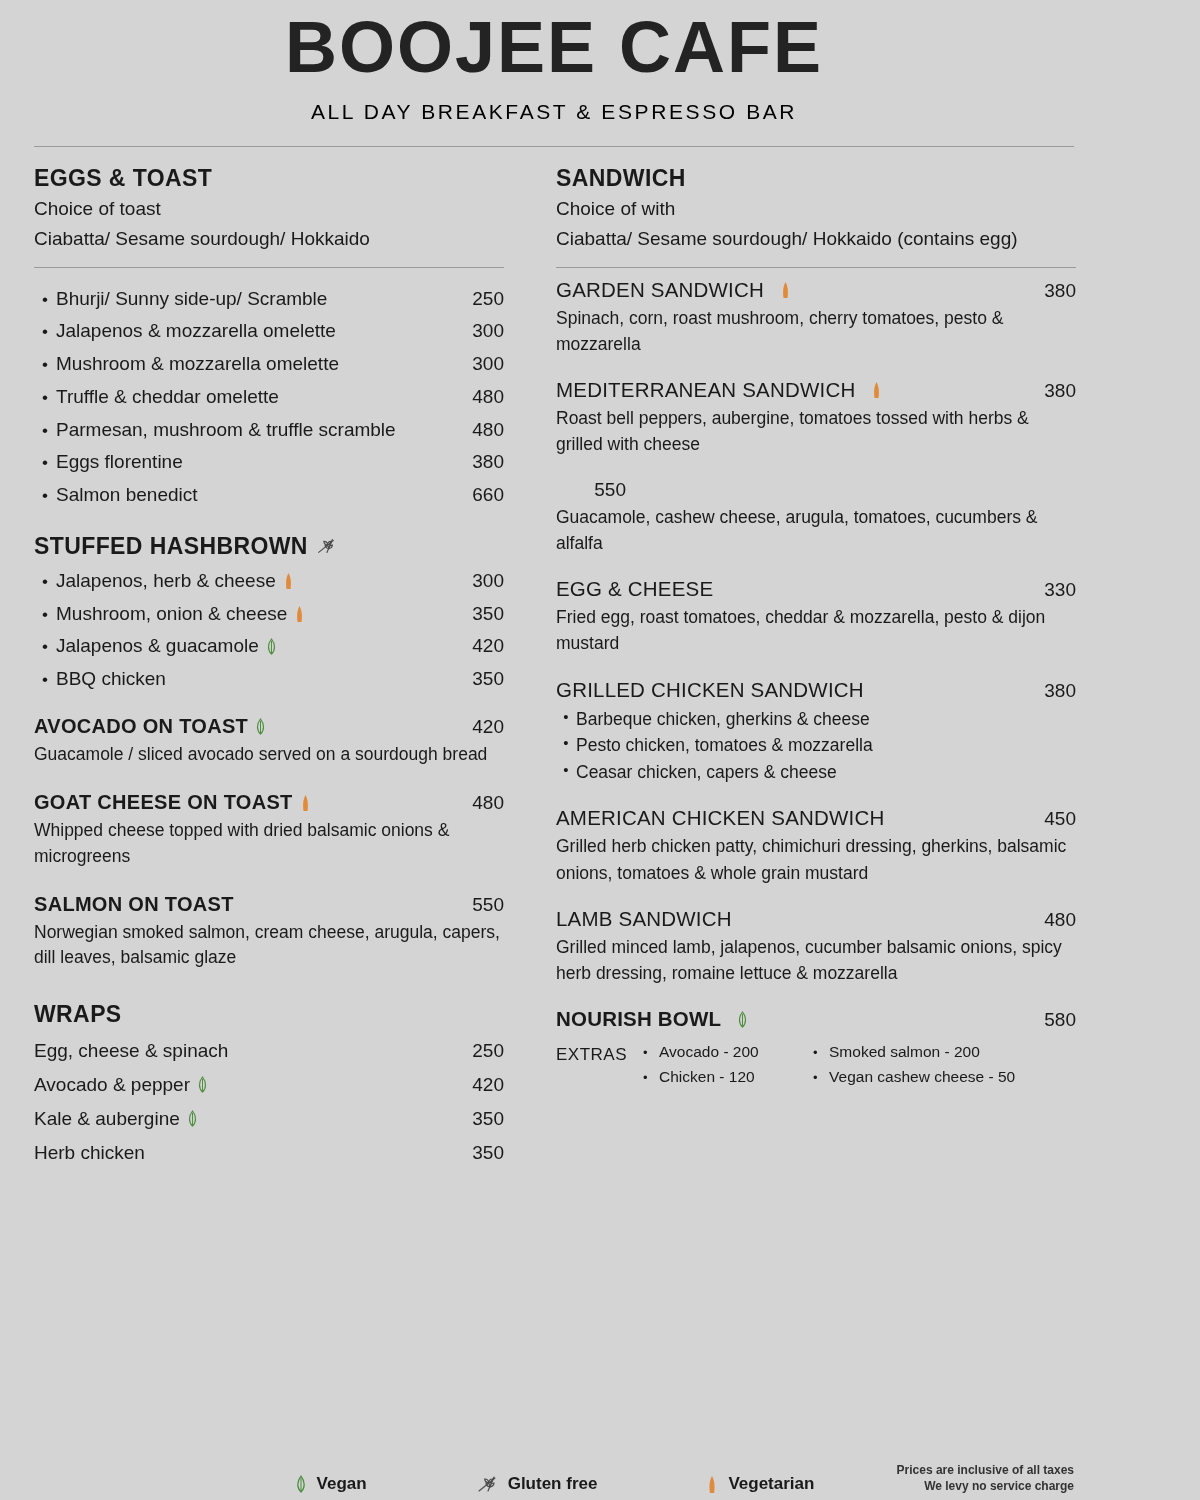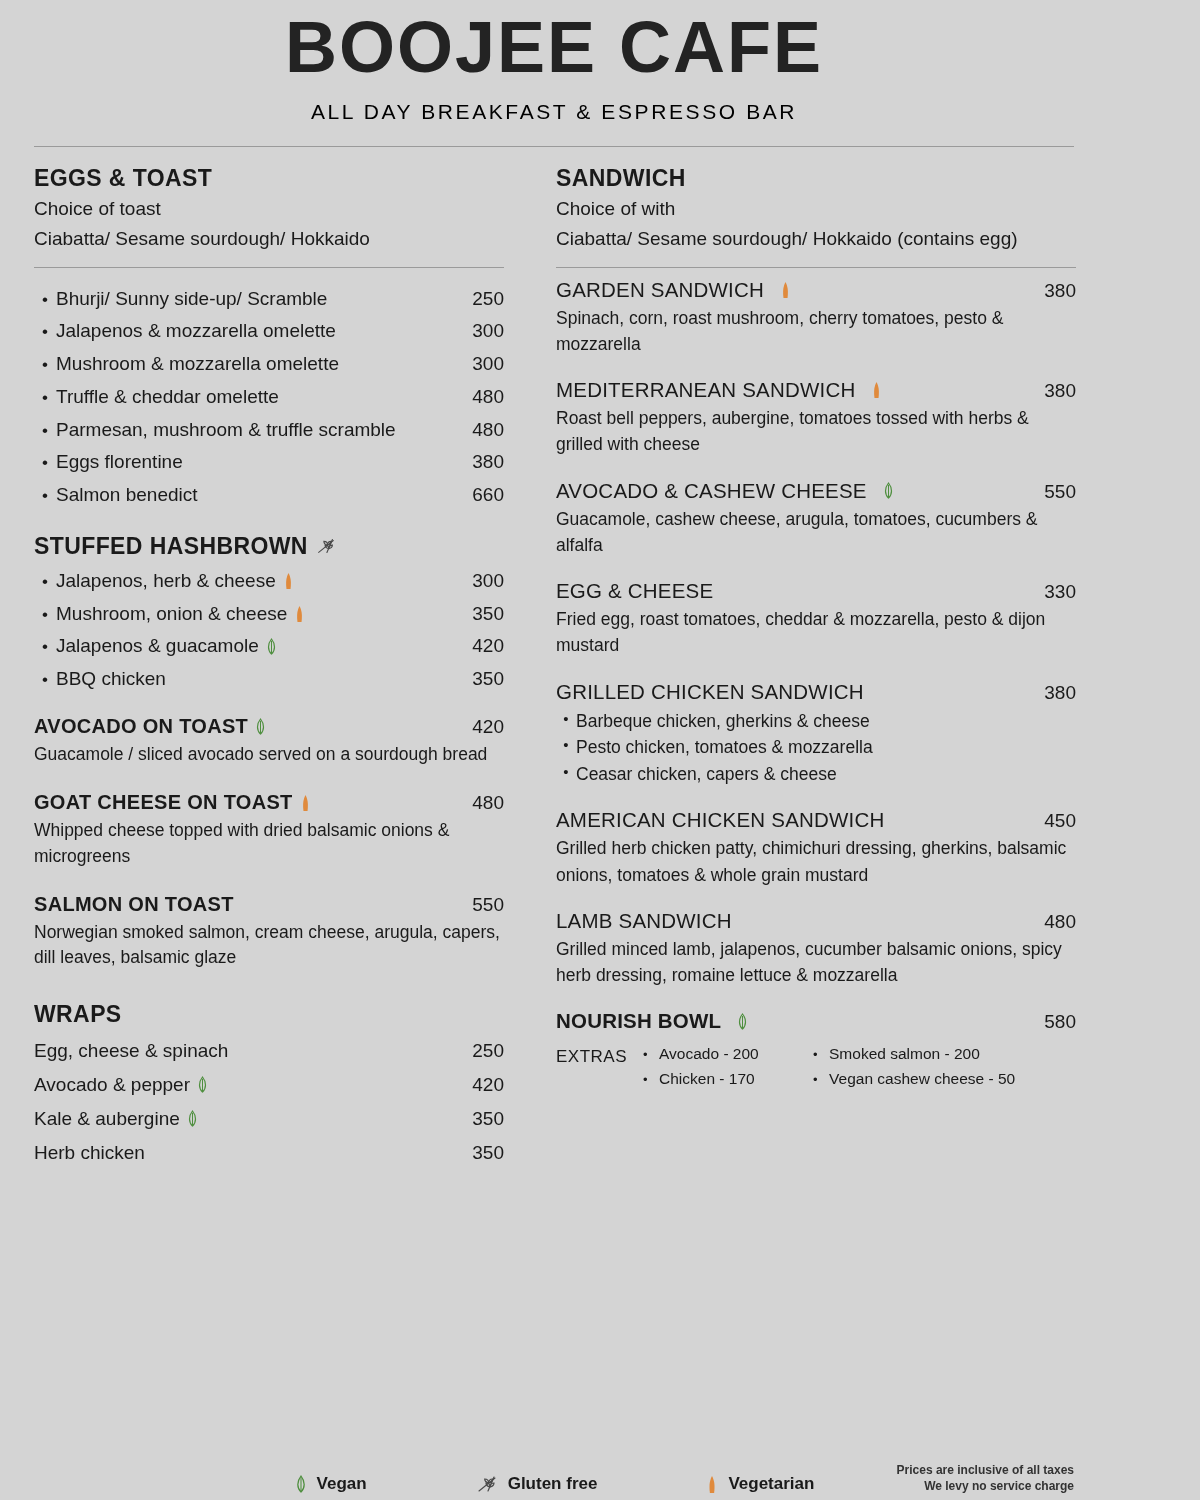--- a/index.html
+++ b/index.html
@@ -470,29 +470,20 @@
                 </svg>
               </span>
           </span>
           <span class="pr">380</span>
         </div>
         <div class="ritem-desc">Roast bell peppers, aubergine, tomatoes tossed with herbs &amp; grilled with cheese</div>
       </div>
 
       <div class="ritem">
         <div class="ritem-head">
-          <span class="nm">
-            <span>AVOCADO &amp; CASHEW CHEESE</span>
-            <span class="ico">
-                <svg width="13" height="17" viewBox="0 0 12 17">
-                  <path d="M6 1 C10 6 10 12 6 16 C2 12 2 6 6 1 Z" fill="none" stroke="#4f8f3f" stroke-width="1.2"></path>
-                  <path d="M6 3 L6 15" stroke="#4f8f3f" stroke-width="1"></path>
-                </svg>
-              </span>
-          </span>
           <span class="pr">550</span>
         </div>
         <div class="ritem-desc">Guacamole, cashew cheese, arugula, tomatoes, cucumbers &amp; alfalfa</div>
       </div>
 
       <div class="ritem">
         <div class="ritem-head">
           <span class="nm">
               <span>EGG &amp; CHEESE</span>
             </span>
@@ -565,21 +556,21 @@
           <div class="ex">
             <span class="bullet">•</span>
             <span>Avocado - 200</span>
           </div>
           <div class="ex">
             <span class="bullet">•</span>
             <span>Smoked salmon - 200</span>
           </div>
           <div class="ex">
             <span class="bullet">•</span>
-            <span>Chicken - 170</span>
+            <span>Chicken - 120</span>
           </div>
           <div class="ex">
             <span class="bullet">•</span>
             <span>Vegan cashew cheese - 50</span>
           </div>
         </div>
       </div>
 
     </div>
   </div>

